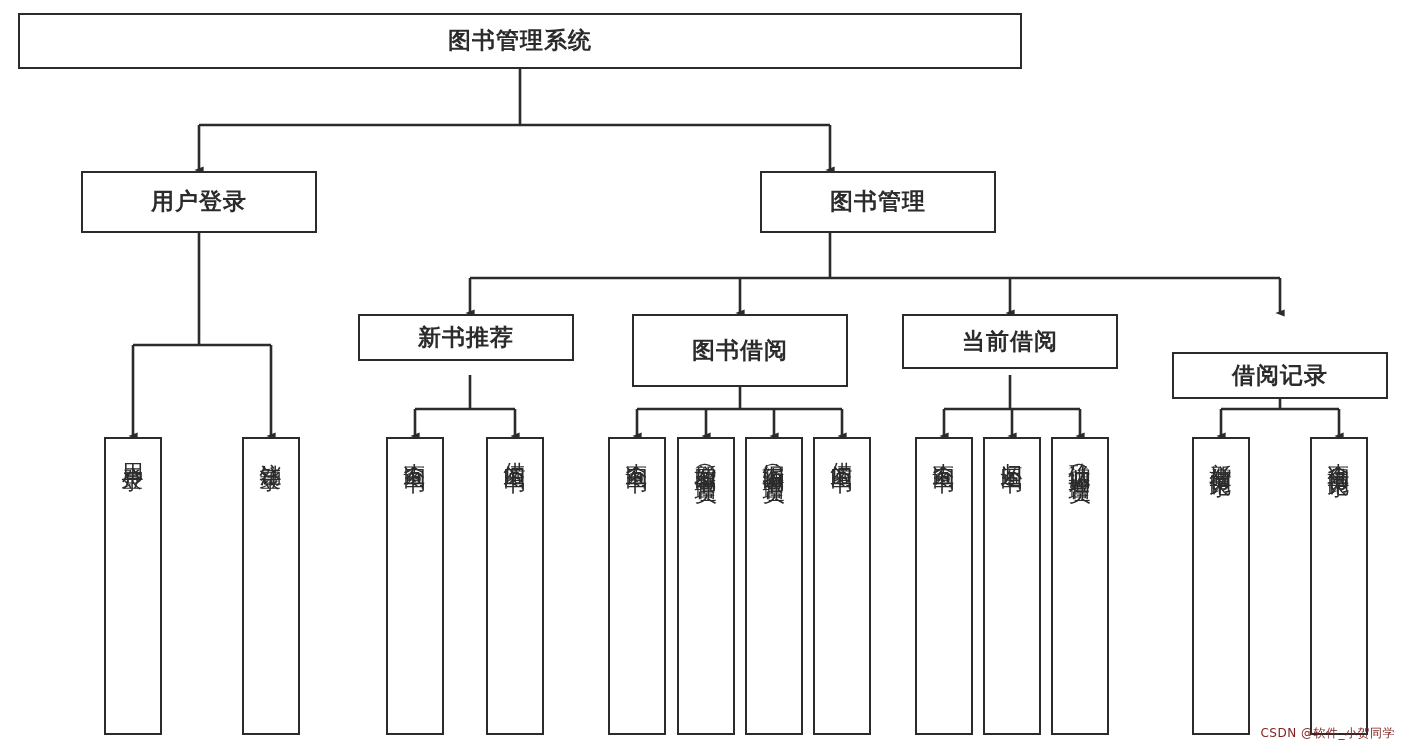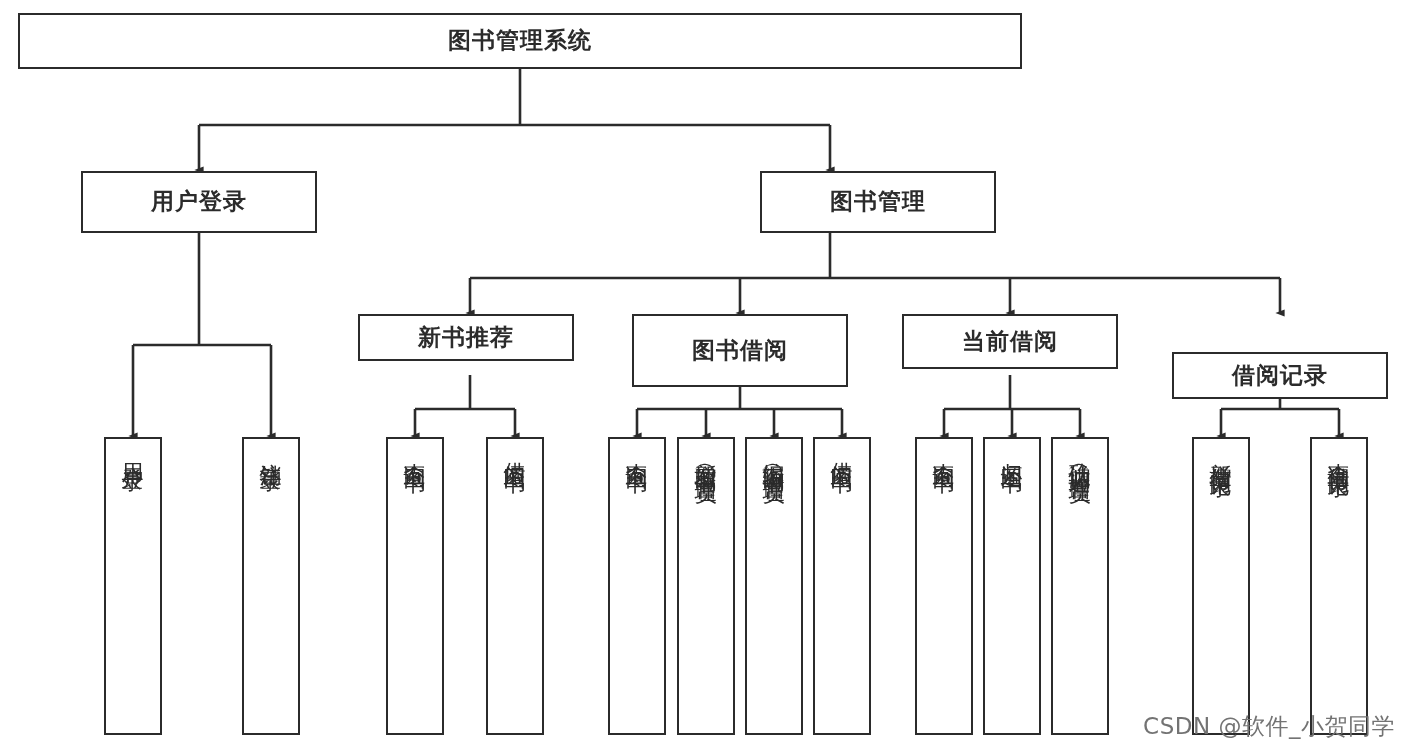--- a/index.html
+++ b/index.html
@@ -60,22 +60,22 @@
     text-orientation: upright;
     font-size: 22px;
     line-height: 1.05;
     letter-spacing: 3px;
     white-space: nowrap;
   }
   #watermark {
     position: absolute;
     right: 10px;
     bottom: 5px;
-    font-size: 23px;
-    color: #737373;
+    font-size: 12px;
+    color: #7f1d1d;
     letter-spacing: 0.5px;
     user-select: none;
     white-space: nowrap;
   }
 </style>
 </head>
 <body>
 
 <div id="diagram-root">
 

